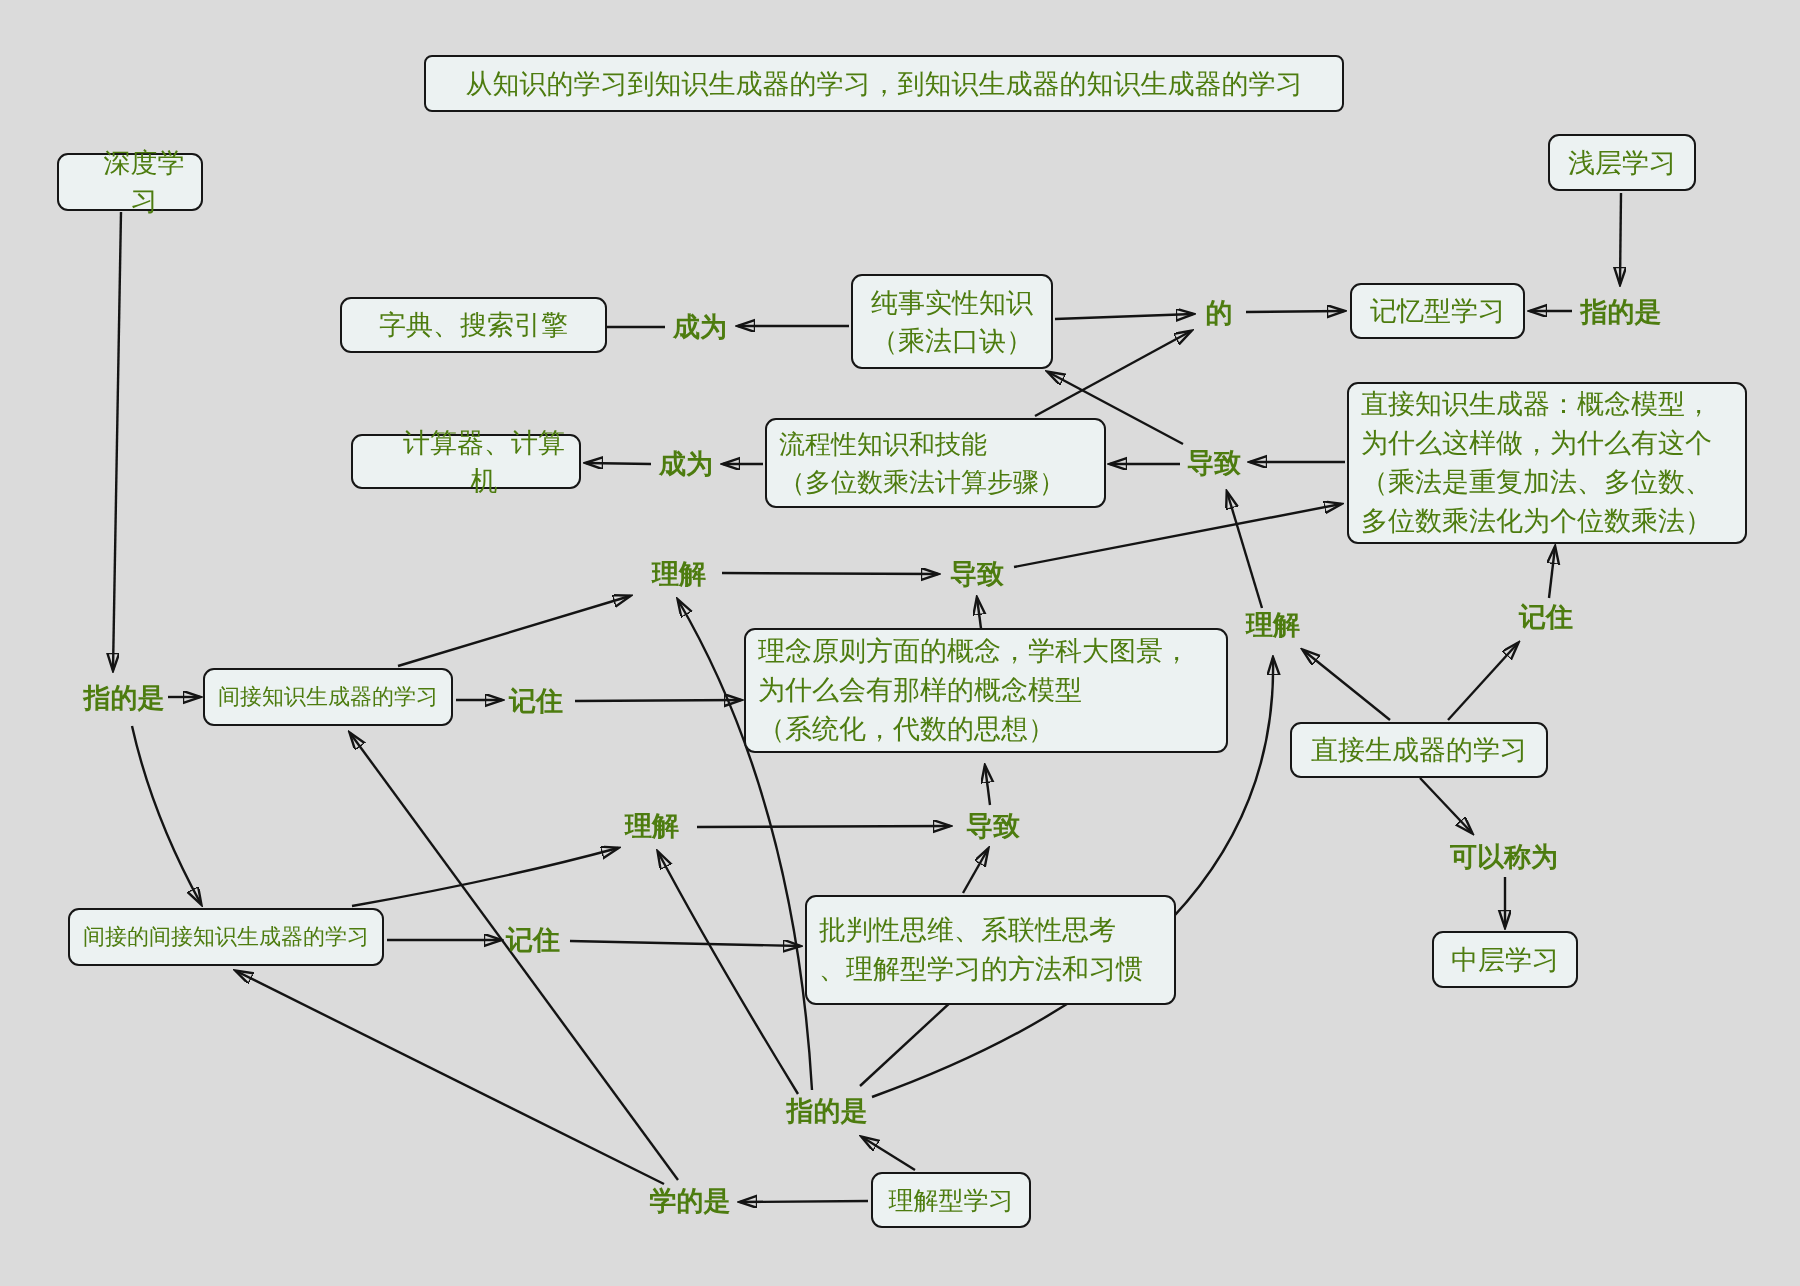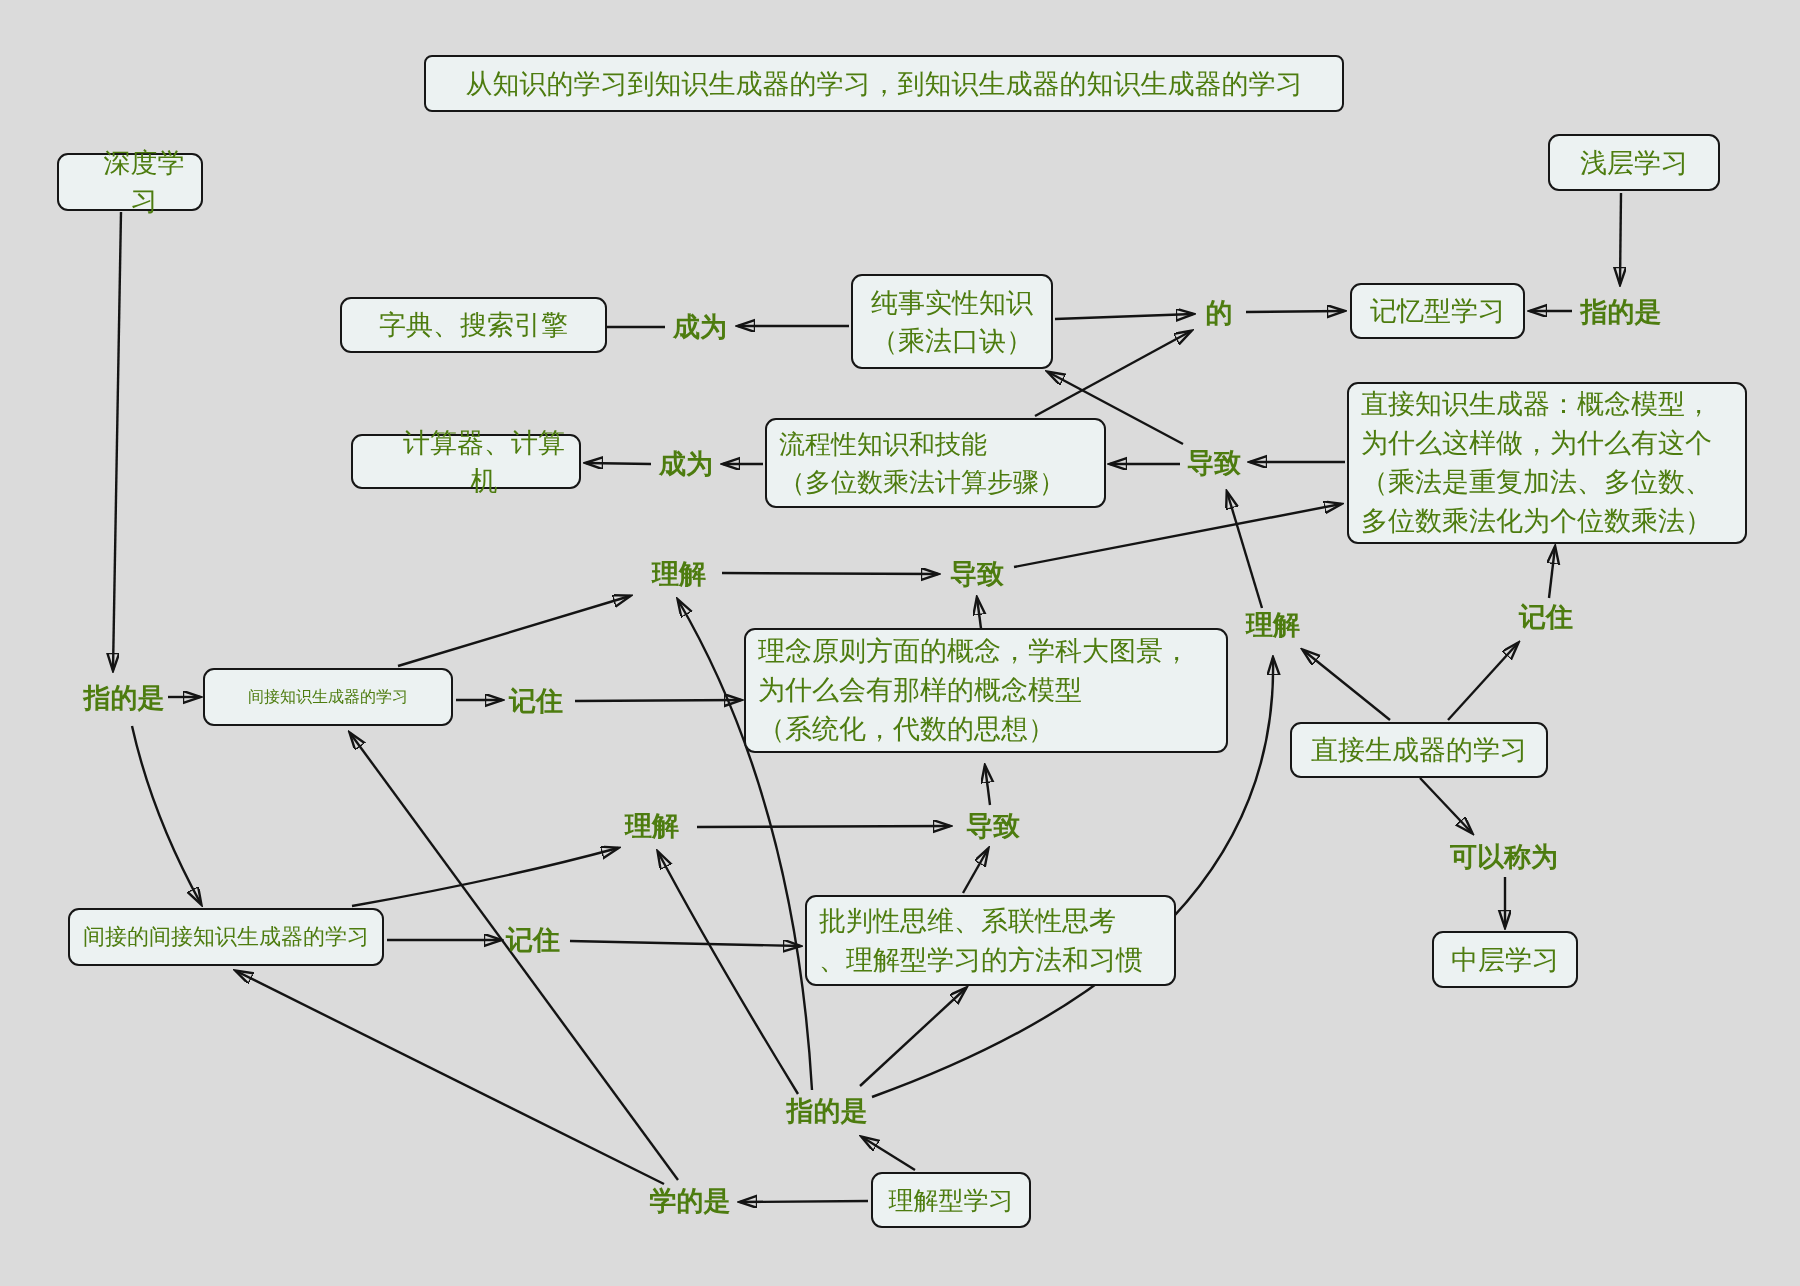--- a/index.html
+++ b/index.html
@@ -72,38 +72,38 @@
     <path d="M868,1201 L740,1202" marker-end="url(#arw)"></path>
     <path d="M915,1170 L862,1137" marker-end="url(#arw)"></path>
     <path d="M860,1086 L966,988" marker-end="url(#arw)"></path>
     <path d="M812,1090 Q795,800 678,600" marker-end="url(#arw)"></path>
     <path d="M798,1094 Q710,950 658,852" marker-end="url(#arw)"></path>
     <path d="M352,906 Q500,880 618,848" marker-end="url(#arw)"></path>
   </svg>
 
   <div class="node" style="left:424px;top:55px;width:920px;height:57px;border-radius:8px;">从知识的学习到知识生成器的学习，到知识生成器的知识生成器的学习</div>
   <div class="node" style="left:57px;top:153px;width:146px;height:58px;padding-left:40px;">深度学习</div>
-  <div class="node" style="left:1548px;top:134px;width:172px;height:57px;">浅层学习</div>
+  <div class="node" style="left:1548px;top:134px;width:148px;height:57px;">浅层学习</div>
   <div class="node" style="left:1350px;top:283px;width:175px;height:56px;">记忆型学习</div>
   <div class="node" style="left:851px;top:274px;width:202px;height:95px;">纯事实性知识
 （乘法口诀）</div>
   <div class="node" style="left:340px;top:297px;width:267px;height:56px;">字典、搜索引擎</div>
   <div class="node left" style="left:765px;top:418px;width:341px;height:90px;font-size:26px;">流程性知识和技能
 （多位数乘法计算步骤）</div>
   <div class="node" style="left:351px;top:434px;width:230px;height:55px;padding-left:48px;">计算器、计算机</div>
   <div class="node left" style="left:1347px;top:382px;width:400px;height:162px;line-height:39px;">直接知识生成器：概念模型，
 为什么这样做，为什么有这个
 （乘法是重复加法、多位数、
 多位数乘法化为个位数乘法）</div>
   <div class="node left" style="left:744px;top:628px;width:484px;height:125px;line-height:39px;">理念原则方面的概念，学科大图景，
 为什么会有那样的概念模型
 （系统化，代数的思想）</div>
-  <div class="node" style="left:203px;top:668px;width:250px;height:58px;font-size:16px;">间接知识生成器的学习</div>
+  <div class="node" style="left:203px;top:668px;width:250px;height:58px;font-size:22px;">间接知识生成器的学习</div>
   <div class="node" style="left:1290px;top:722px;width:258px;height:56px;">直接生成器的学习</div>
-  <div class="node left" style="left:805px;top:895px;width:371px;height:91px;line-height:39px;">批判性思维、系联性思考
+  <div class="node left" style="left:805px;top:895px;width:371px;height:110px;line-height:39px;">批判性思维、系联性思考
 、理解型学习的方法和习惯</div>
   <div class="node" style="left:68px;top:908px;width:316px;height:58px;font-size:22px;">间接的间接知识生成器的学习</div>
   <div class="node" style="left:1432px;top:931px;width:146px;height:57px;">中层学习</div>
   <div class="node" style="left:871px;top:1172px;width:160px;height:56px;font-size:25px;">理解型学习</div>
 
   <div class="label" style="left:1621px;top:312px;">指的是</div>
   <div class="label" style="left:1219px;top:313px;">的</div>
   <div class="label" style="left:700px;top:327px;">成为</div>
   <div class="label" style="left:686px;top:464px;">成为</div>
   <div class="label" style="left:1214px;top:463px;">导致</div>

